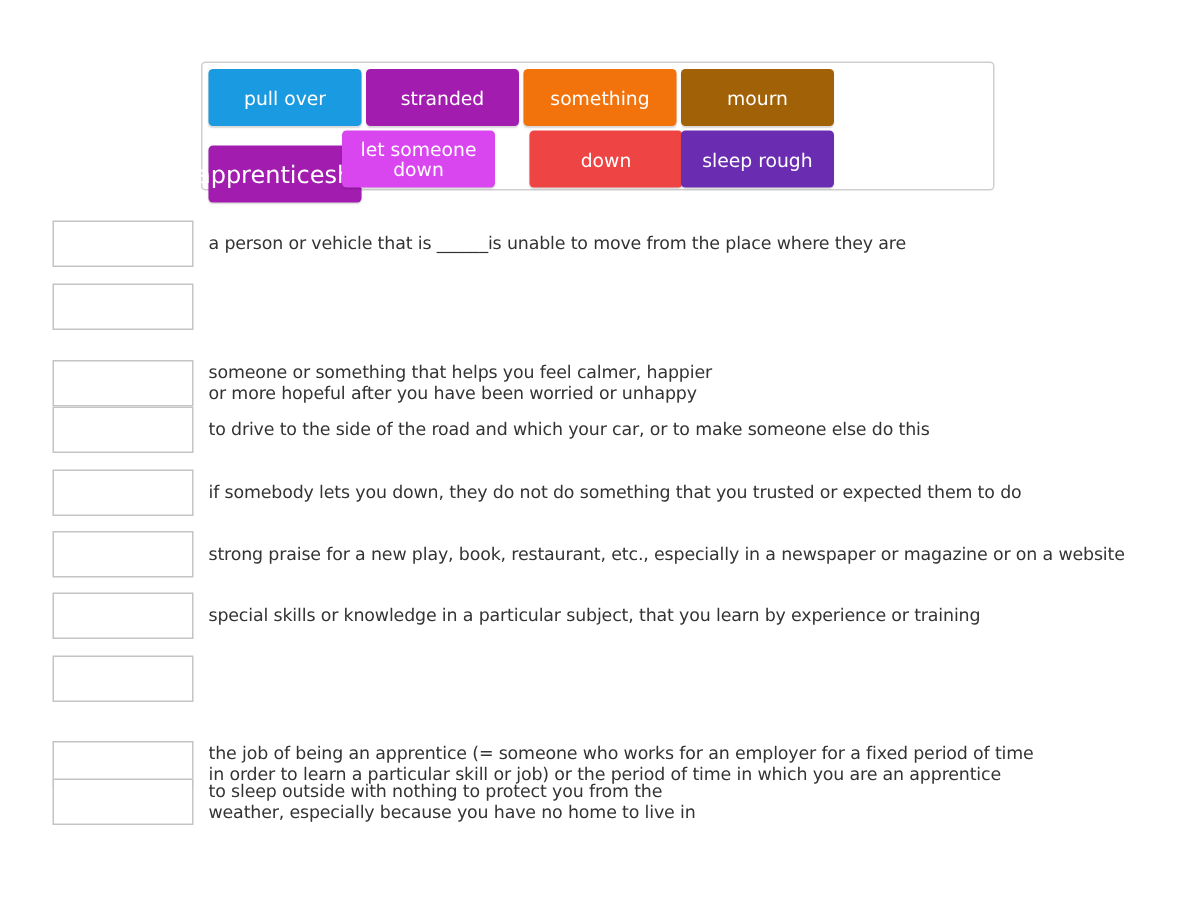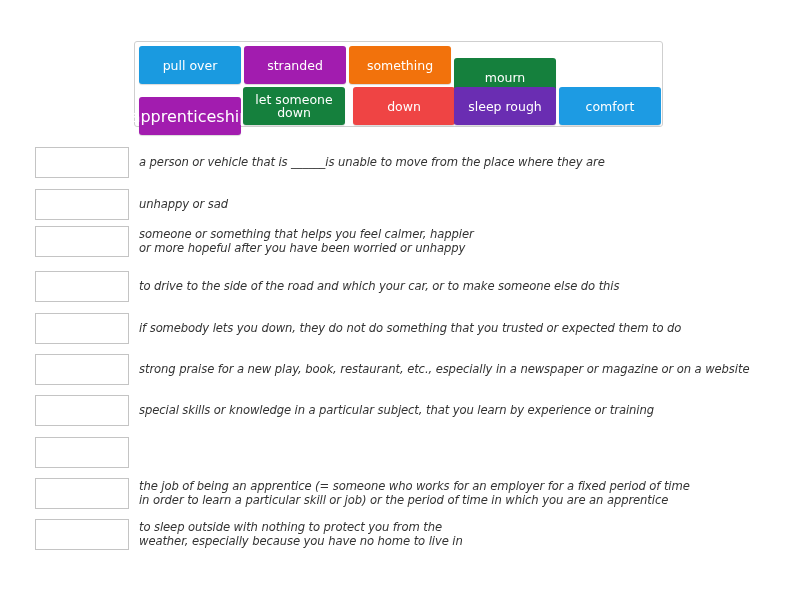--- a/index.html
+++ b/index.html
@@ -39,21 +39,20 @@
     box-sizing: border-box;
     padding: 0 1px;
     box-shadow: 0 1px 1px rgba(0,0,0,0.15);
   }
   .tile span { display: block; }
   .row {
     position: absolute;
     left: 35px;
     height: 31px;
     width: 760px;
-    font-style: italic;
   }
   .drop-box {
     position: absolute;
     left: 0;
     top: 0;
     width: 94px;
     height: 31px;
     border: 1px solid #c4c4c4;
     box-sizing: border-box;
     background: #ffffff;
@@ -78,50 +77,46 @@
 <div class="tiles-panel">
   <div class="tile" style="left:4px;top:4px;background:#1a9ae0">
       <span>pull over</span>
     </div>
   <div class="tile" style="left:109px;top:4px;background:#a21caf">
       <span>stranded</span>
     </div>
   <div class="tile" style="left:214px;top:4px;background:#f2720c">
       <span>something</span>
     </div>
-  <div class="tile" style="left:319px;top:16px;background:#15803d">
+  <div class="tile" style="left:319px;top:4px;background:#a16207">
       <span>mourn</span>
     </div>
 
   <div class="tile" style="left:4px;top:55px;background:#a21caf;font-size:16px">
       <span>apprenticeship</span>
     </div>
-  <div class="tile" style="left:108px;top:45px;background:#15803d">
+  <div class="tile" style="left:93px;top:45px;background:#d946ef">
       <span>let someone down</span>
     </div>
   <div class="tile" style="left:218px;top:45px;background:#ef4444">
       <span>down</span>
     </div>
   <div class="tile" style="left:319px;top:45px;background:#6a2db2">
       <span>sleep rough</span>
-    </div>
-  <div class="tile" style="left:424px;top:45px;background:#1d9be3">
-      <span>comfort</span>
     </div>
 </div>
 
 <div class="row" style="top:147px">
   <div class="drop-box"></div>
   <div class="definition">a person or vehicle that is ______is unable to move from the place where they are</div>
 </div>
 <div class="row" style="top:189px">
   <div class="drop-box"></div>
-  <div class="definition">unhappy or sad</div>
 </div>
-<div class="row" style="top:226px">
+<div class="row" style="top:240px">
   <div class="drop-box"></div>
   <div class="definition">someone or something that helps you feel calmer, happier
 or more hopeful after you have been worried or unhappy</div>
 </div>
 <div class="row" style="top:271px">
   <div class="drop-box"></div>
   <div class="definition">to drive to the side of the road and which your car, or to make someone else do this</div>
 </div>
 <div class="row" style="top:313px">
   <div class="drop-box"></div>
@@ -131,21 +126,21 @@
   <div class="drop-box"></div>
   <div class="definition">strong praise for a new play, book, restaurant, etc., especially in a newspaper or magazine or on a website</div>
 </div>
 <div class="row" style="top:395px">
   <div class="drop-box"></div>
   <div class="definition">special skills or knowledge in a particular subject, that you learn by experience or training</div>
 </div>
 <div class="row" style="top:437px">
   <div class="drop-box"></div>
 </div>
-<div class="row" style="top:478px">
+<div class="row" style="top:494px">
   <div class="drop-box"></div>
   <div class="definition">the job of being an apprentice (= someone who works for an employer for a fixed period of time
 in order to learn a particular skill or job) or the period of time in which you are an apprentice</div>
 </div>
 <div class="row" style="top:519px">
   <div class="drop-box"></div>
   <div class="definition">to sleep outside with nothing to protect you from the
 weather, especially because you have no home to live in</div>
 </div>
 

